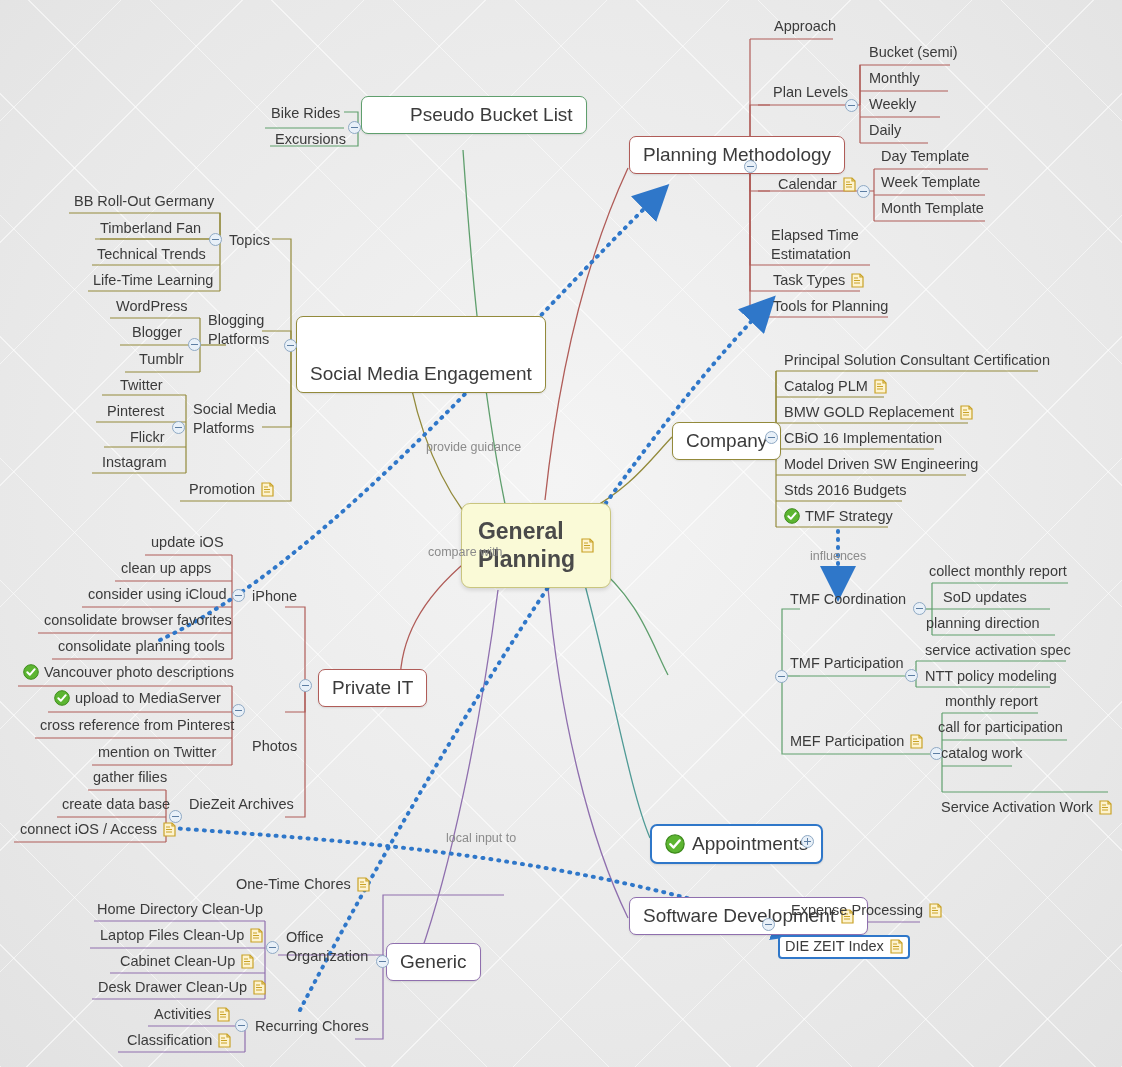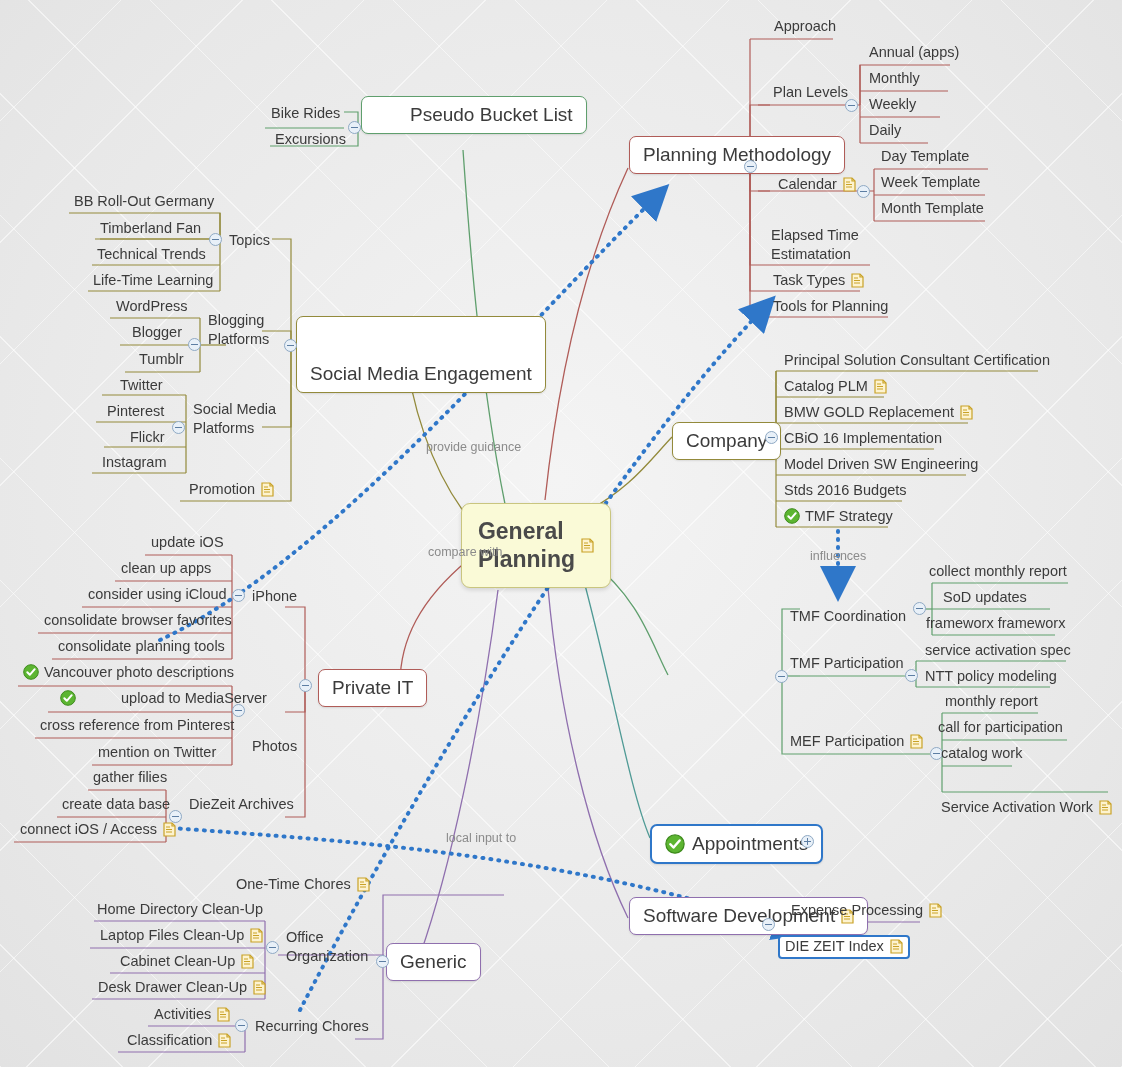--- a/index.html
+++ b/index.html
@@ -294,21 +294,21 @@
   <div class="ctrl" style="left:744px; top:160px;"></div>
 
   <div class="node leaf" style="left:771px; top:17px;">
     <span class="txt">Approach</span>
   </div>
   <div class="node leaf" style="left:770px; top:83px;">
     <span class="txt">Plan Levels</span>
   </div>
   <div class="ctrl" style="left:845px; top:99px;"></div>
   <div class="node leaf" style="left:866px; top:43px;">
-    <span class="txt">Annual (apps)</span>
+    <span class="txt">Bucket (semi)</span>
   </div>
   <div class="node leaf" style="left:866px; top:69px;">
     <span class="txt">Monthly</span>
   </div>
   <div class="node leaf" style="left:866px; top:95px;">
     <span class="txt">Weekly</span>
   </div>
   <div class="node leaf" style="left:866px; top:121px;">
     <span class="txt">Daily</span>
   </div>
@@ -460,32 +460,32 @@
         <svg viewBox="0 0 16 16">
           <circle cx="8" cy="8" r="7.3" fill="#5cb531" stroke="#3e8b1d" stroke-width="1"></circle>
           <path d="M4.3 8.2 L6.8 10.8 L11.7 5.2" fill="none" stroke="#fff" stroke-width="2" stroke-linecap="round" stroke-linejoin="round"></path>
         </svg>
       </span>
     <span class="txt">TMF Strategy</span>
   </div>
 
   <div class="ctrl" style="left:775px; top:670px;"></div>
 
-  <div class="node leaf" style="left:787px; top:607px;justify-content:center;">
+  <div class="node leaf" style="left:787px; top:590px;justify-content:center;">
     <span class="txt">TMF Coordination</span>
   </div>
   <div class="ctrl" style="left:913px; top:602px;"></div>
   <div class="node leaf" style="left:926px; top:562px;">
     <span class="txt">collect monthly report</span>
   </div>
   <div class="node leaf" style="left:940px; top:588px;">
     <span class="txt">SoD updates</span>
   </div>
   <div class="node leaf" style="left:923px; top:614px;">
-    <span class="txt">frameworx frameworx</span>
+    <span class="txt">planning direction</span>
   </div>
 
   <div class="node leaf" style="left:787px; top:654px;">
     <span class="txt">TMF Participation</span>
   </div>
   <div class="ctrl" style="left:905px; top:669px;"></div>
   <div class="node leaf" style="left:922px; top:641px;">
     <span class="txt">service activation spec</span>
   </div>
   <div class="node leaf" style="left:922px; top:667px;">
@@ -554,21 +554,21 @@
   <div class="ctrl" style="left:232px; top:704px;"></div>
   <div class="node leaf" style="left:20px; top:663px;">
     <span class="check-icon">
         <svg viewBox="0 0 16 16">
           <circle cx="8" cy="8" r="7.3" fill="#5cb531" stroke="#3e8b1d" stroke-width="1"></circle>
           <path d="M4.3 8.2 L6.8 10.8 L11.7 5.2" fill="none" stroke="#fff" stroke-width="2" stroke-linecap="round" stroke-linejoin="round"></path>
         </svg>
       </span>
     <span class="txt">Vancouver photo descriptions</span>
   </div>
-  <div class="node leaf" style="left:57px; top:689px;gap:40px;">
+  <div class="node leaf" style="left:51px; top:689px;">
     <span class="check-icon">
         <svg viewBox="0 0 16 16">
           <circle cx="8" cy="8" r="7.3" fill="#5cb531" stroke="#3e8b1d" stroke-width="1"></circle>
           <path d="M4.3 8.2 L6.8 10.8 L11.7 5.2" fill="none" stroke="#fff" stroke-width="2" stroke-linecap="round" stroke-linejoin="round"></path>
         </svg>
       </span>
     <span class="txt">upload to MediaServer</span>
   </div>
   <div class="node leaf" style="left:37px; top:716px;">
     <span class="txt">cross reference from Pinterest</span>

